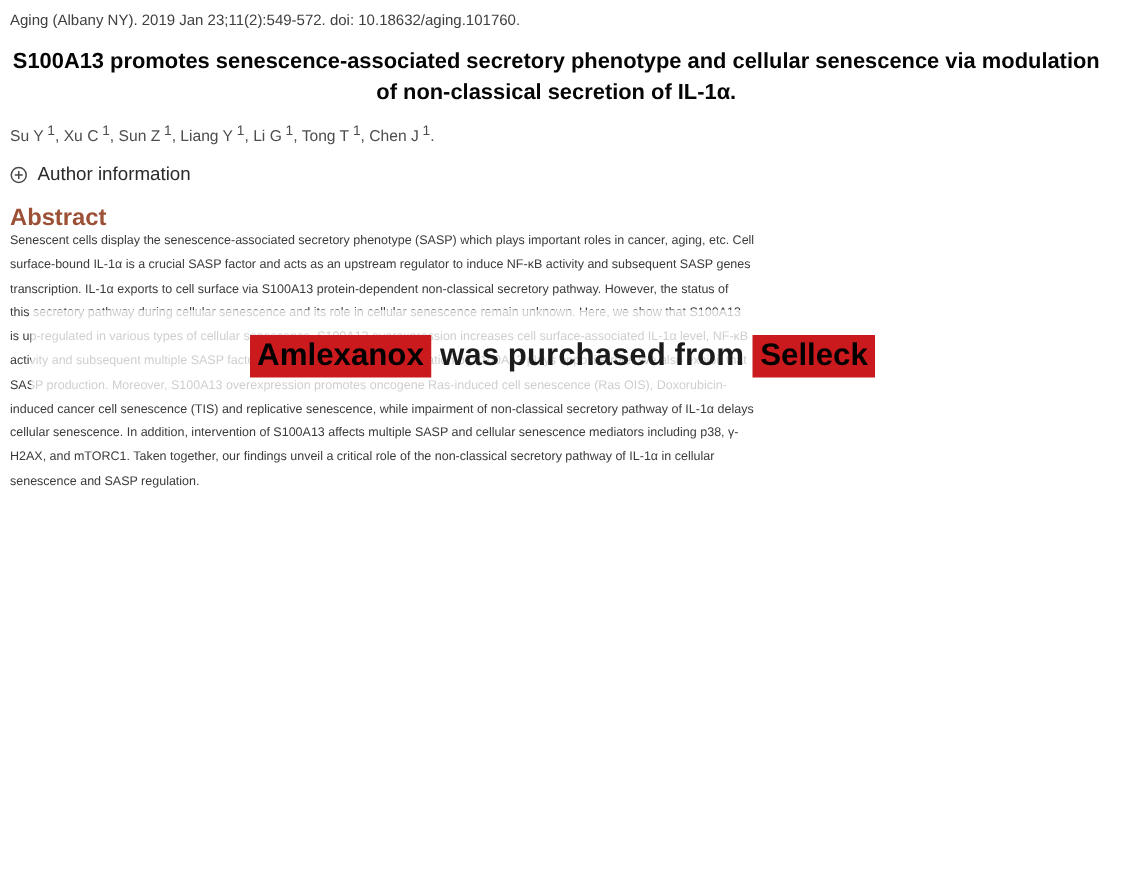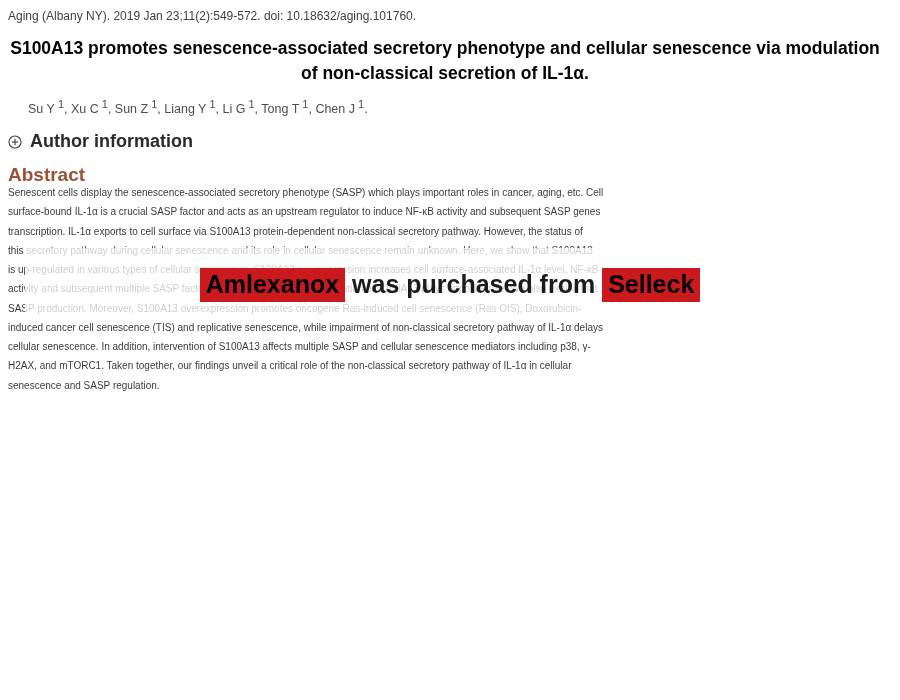--- a/index.html
+++ b/index.html
@@ -22,35 +22,34 @@
     width: 874px;
     font-size: 17.5px; font-weight: 700; color: #050505;
     line-height: 24.5px;
     text-align: center;
   }
 
   .authors {
     position: absolute; left: 8px; top: 102px;
     font-size: 12.5px; color: #4d4d4d;
     white-space: pre;
-    margin-left: 20px;
   }
   .authors .sup {
     position: relative; top: -5px;
     font-size: 11px; margin-left: 3px;
   }
 
   .author-info {
     position: absolute; left: 8px; top: 131px;
     display: flex; align-items: center; gap: 8px;
     cursor: pointer;
   }
   .author-info .icon { width: 14px; height: 14px; display: block; }
   .author-info .label {
-    font-size: 18px; font-weight: 700; color: #2a2a2a;
+    font-size: 15px; font-weight: 400; color: #2a2a2a;
   }
 
   .abstract-heading {
     position: absolute; left: 8px; top: 164px;
     font-size: 19px; font-weight: 700; color: #9c5136;
   }
 
   .abstract {
     position: absolute; left: 8px; top: 183px;
     width: 892px;

